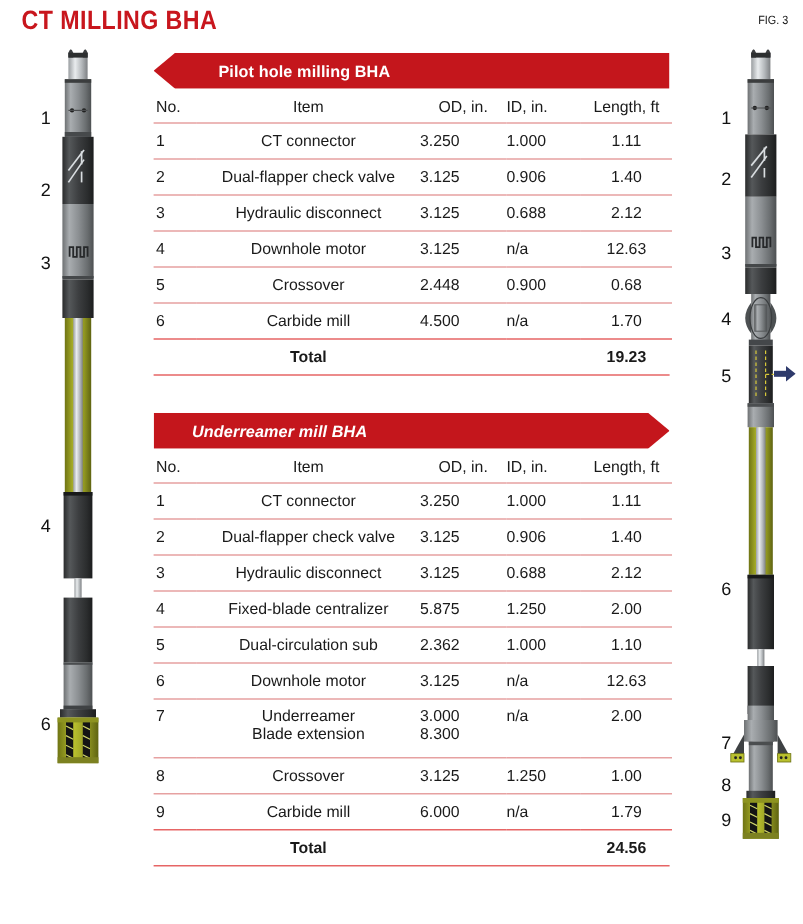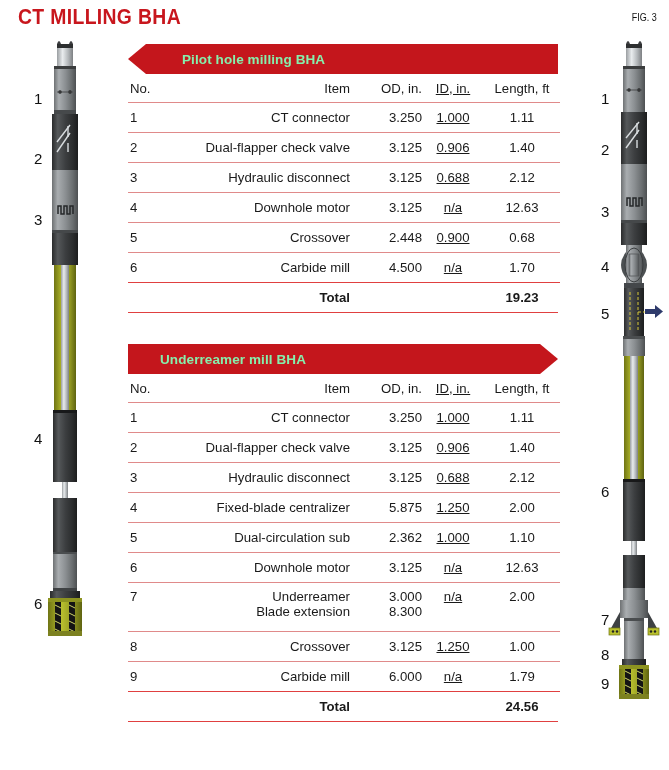--- a/index.html
+++ b/index.html
@@ -22,45 +22,46 @@
     font-size:10px;color:#111;font-weight:normal;
     font-family:"Liberation Sans Narrow","Liberation Sans",sans-serif;
     transform:scaleX(.9);transform-origin:right center;
   }
   
   .table-block{position:absolute;width:430px;left:128px;}
   #table-block-1{top:44px;}
   #table-block-2{top:344px;}
 
   .banner{
-    height:30px;background:#C4161C;color:#86efac;
+    height:30px;background:#C4161C;color:#ffffff;
     display:flex;align-items:center;
     font-size:13.5px;font-weight:bold;letter-spacing:.1px;
     font-family:"Liberation Sans Narrow","Liberation Sans",sans-serif;
     position:relative;
   }
   .banner-left{
     clip-path:polygon(0 50%, 18px 0, 100% 0, 100% 100%, 18px 100%);
     padding-left:54px;
   }
   .banner-right{
     clip-path:polygon(0 0, calc(100% - 18px) 0, 100% 50%, calc(100% - 18px) 100%, 0 100%);
     padding-left:32px;
+    font-style:italic;
   }
   table{border-collapse:collapse;width:430px;table-layout:fixed;}
   th,td{
     font-size:13.2px;color:#1a1a1a;font-weight:normal;
     padding:0;height:29px;vertical-align:middle;
     font-family:"Liberation Sans", sans-serif;
   }
   thead th{height:28px;}
   .c-no   {width:34px;text-align:left;padding-left:2px;}
-  .c-item {width:186px;text-align:right;}
-  .c-od   {width:72px;text-align:right;}
-  .c-id   {width:62px;text-align:center;text-decoration:underline;}
+  .c-item {width:186px;text-align:center;}
+  .c-od   {width:72px;}
+  .c-id   {width:62px;text-align:left;}
   .c-len  {width:76px;text-align:center;}
   tbody tr{border-top:1.4px solid #E08A8A;}
   thead tr{border:none;margin-top:12px;}
   tr.total-row{border-top:1.4px solid #E04040;}
   tr.total-row td{font-weight:bold;}
   .table-bottom-rule{height:1.4px;background:#E04040;width:430px;}
   .multi{line-height:15px;}
   .sub-line{display:block;}
   td.tall{height:42px;vertical-align:top;padding-top:6px;}
   

